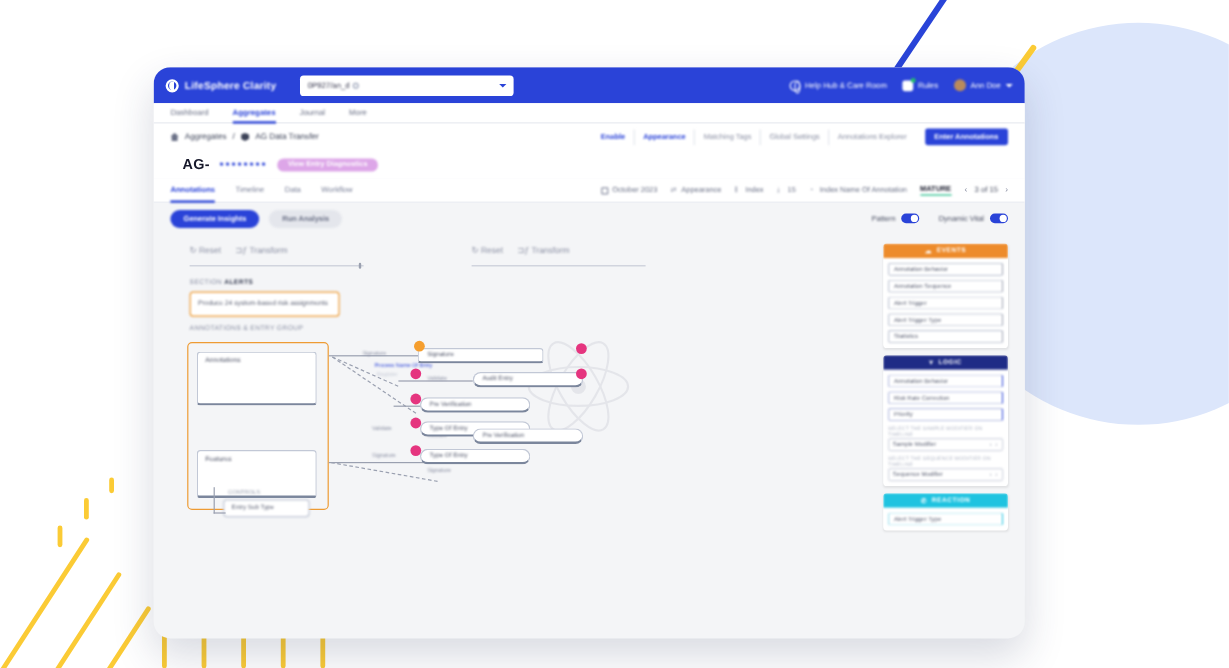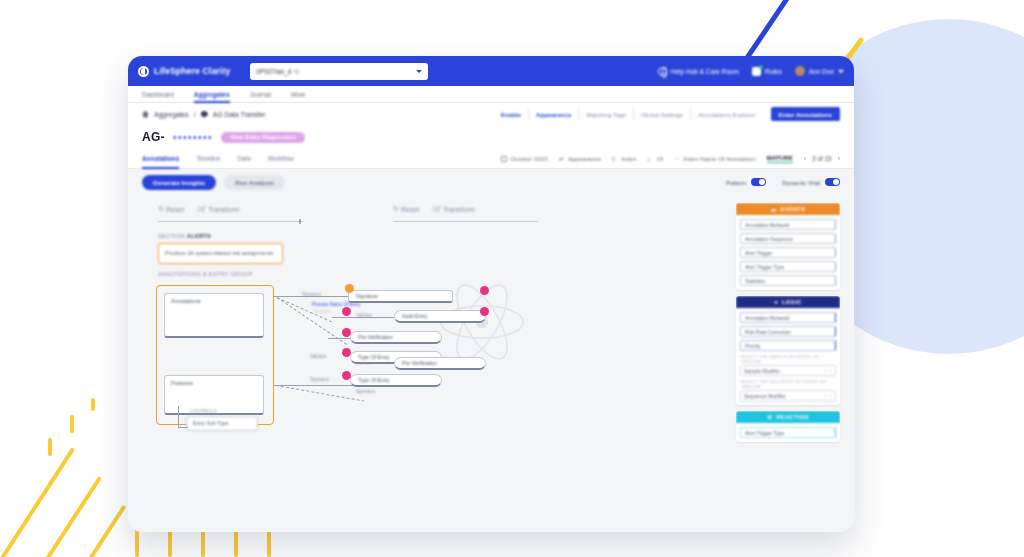--- a/index.html
+++ b/index.html
@@ -107,21 +107,21 @@
   }
   .tbtn.accent { color:#2A43D8; font-weight:700; }
   .tbtn.first { border-left:none; }
   .tbtn-primary{
     background:#2A43D8; color:#fff; font-size:6.2px; font-weight:700;
     height:14px; padding:0 8px; border-radius:2px; margin-left:8px;
     display:flex;align-items:center; filter: blur(1.05px);
   }
 
   
-  .titlerow{ height:24px; background:#fff; display:flex; align-items:center; padding:0 14px; gap:8px; }
+  .titlerow{ height:24px; background:#fff; display:flex; align-items:center; padding:0 24px; gap:8px; }
   .title-id{ font-size:12px; font-weight:700; color:#16182A; letter-spacing:.3px; }
   .title-dots{ font-size:10px; letter-spacing:1.5px; color:#2A43D8; filter: blur(.9px); }
   .badge-pill{
     background:#DDA6E8; color:#fff; font-size:6px; font-weight:700;
     padding:2.5px 9px; border-radius:9px; filter: blur(1.1px);
   }
 
   
   .subrow{
     height:20px; background:#fff; display:flex; align-items:center;

